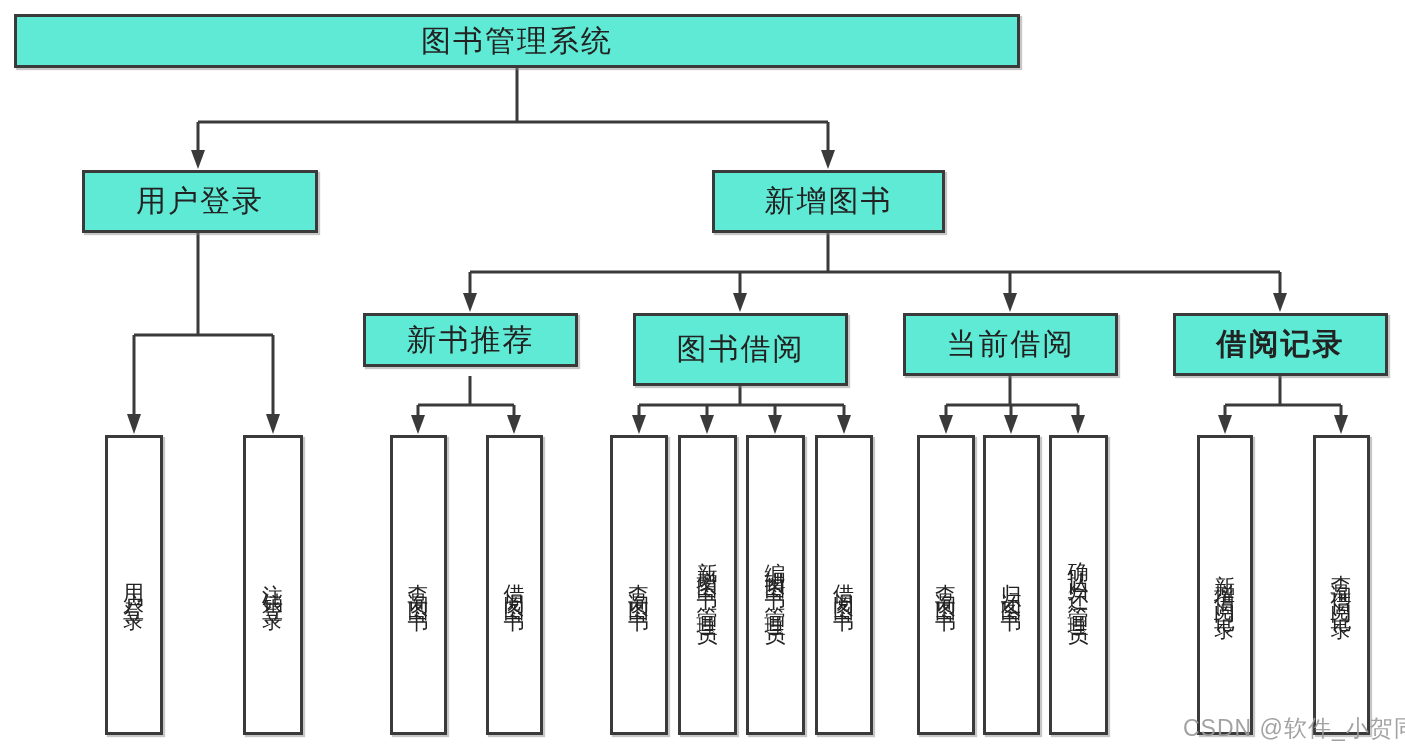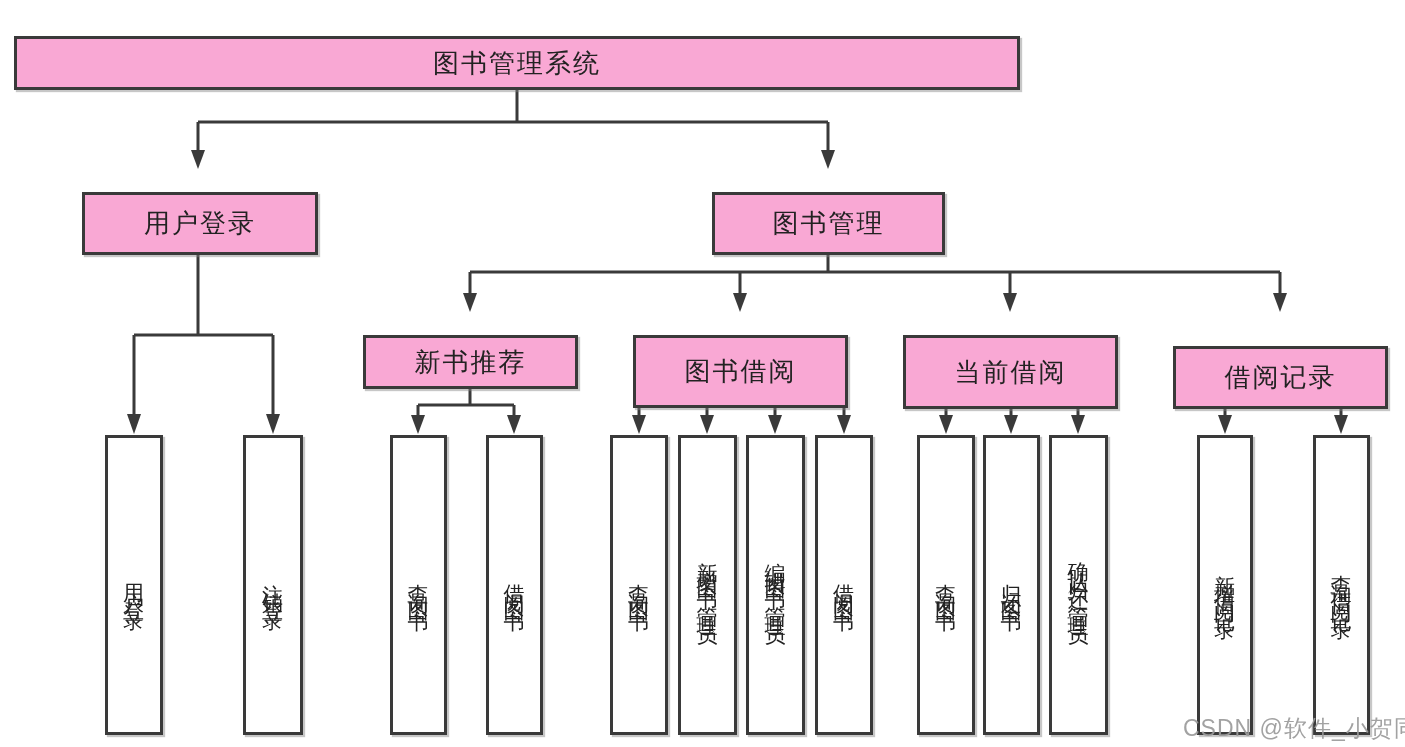--- a/index.html
+++ b/index.html
@@ -13,31 +13,30 @@
   }
   svg.connectors {
     position: absolute;
     left: 0; top: 0;
     width: 1405px; height: 747px;
     z-index: 1;
   }
   .hbox {
     position: absolute;
     box-sizing: border-box;
-    background: #f9a8d4;
+    background: #5eead4;
     border: 3px solid #3a3a3a;
     box-shadow: 2px 2px 1px rgba(130,130,130,0.45);
     display: flex;
     align-items: center;
     justify-content: center;
-    font-size: 26px;
+    font-size: 30px;
     letter-spacing: 2px;
     color: #222222;
     z-index: 2;
-    margin-top: 22px;
   }
   .vbox {
     position: absolute;
     top: 435px;
     height: 300px;
     box-sizing: border-box;
     background: #ffffff;
     border: 3px solid #3a3a3a;
     box-shadow: 2px 2px 1px rgba(130,130,130,0.45);
     display: flex;
@@ -107,26 +106,26 @@
       <polygon points="1004,415 1018,415 1011,434"></polygon>
       <polygon points="1071,415 1085,415 1078,434"></polygon>
       <polygon points="1218,415 1232,415 1225,434"></polygon>
       <polygon points="1334,415 1348,415 1341,434"></polygon>
     </g>
   </svg>
 
   <div class="hbox" style="left:14px; top:14px; width:1006px; height:54px;">图书管理系统</div>
 
   <div class="hbox" style="left:82px; top:170px; width:236px; height:63px;">用户登录</div>
-  <div class="hbox" style="left:712px; top:170px; width:233px; height:63px;">图书管理</div>
+  <div class="hbox" style="left:712px; top:170px; width:233px; height:63px;">新增图书</div>
 
   <div class="hbox" style="left:363px; top:313px; width:215px; height:54px;">新书推荐</div>
   <div class="hbox" style="left:633px; top:313px; width:215px; height:73px;">图书借阅</div>
-  <div class="hbox" style="left:903px; top:313px; width:215px; height:74px;">当前借阅</div>
-  <div class="hbox" style="left:1173px; top:324px; width:215px; height:63px;">借阅记录</div>
+  <div class="hbox" style="left:903px; top:313px; width:215px; height:63px;">当前借阅</div>
+  <div class="hbox" style="left:1173px; top:313px; width:215px; height:63px;font-weight:bold;">借阅记录</div>
 
   <div class="vbox" style="left:105px; width:58px;">
     <span>用户登录</span>
   </div>
   <div class="vbox" style="left:243px; width:60px;">
     <span>注销登录</span>
   </div>
 
   <div class="vbox" style="left:390px; width:57px;">
     <span>查询图书</span>

